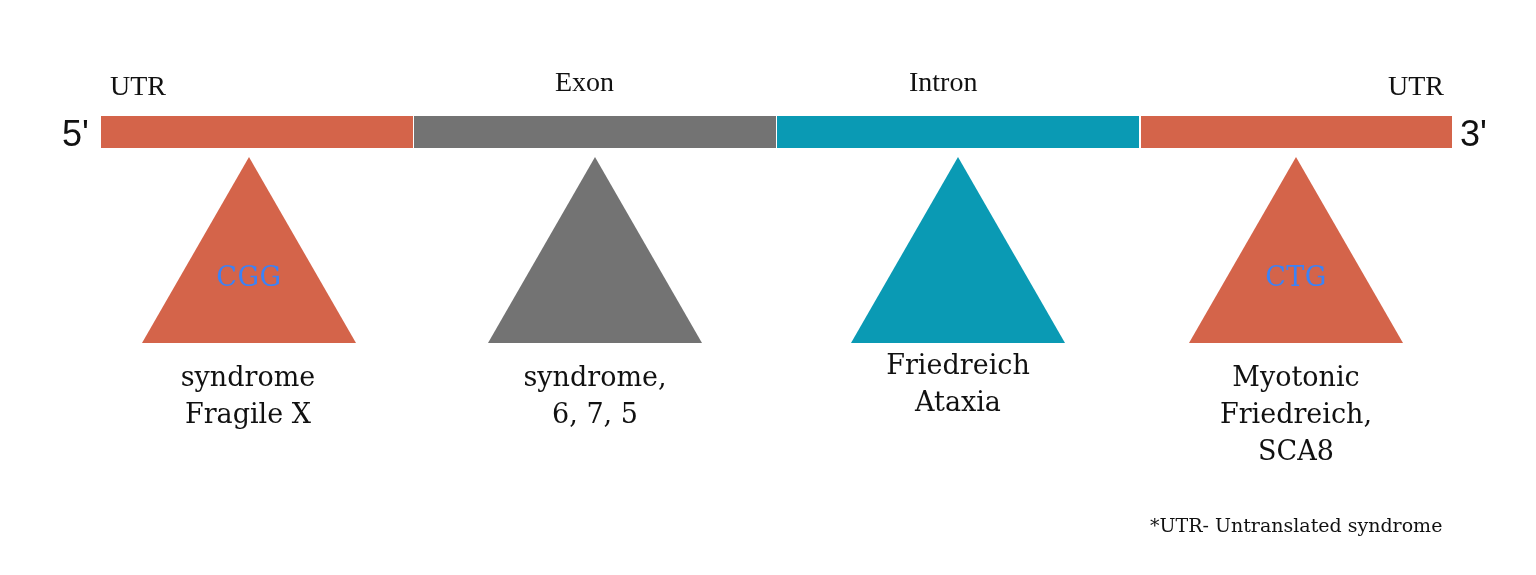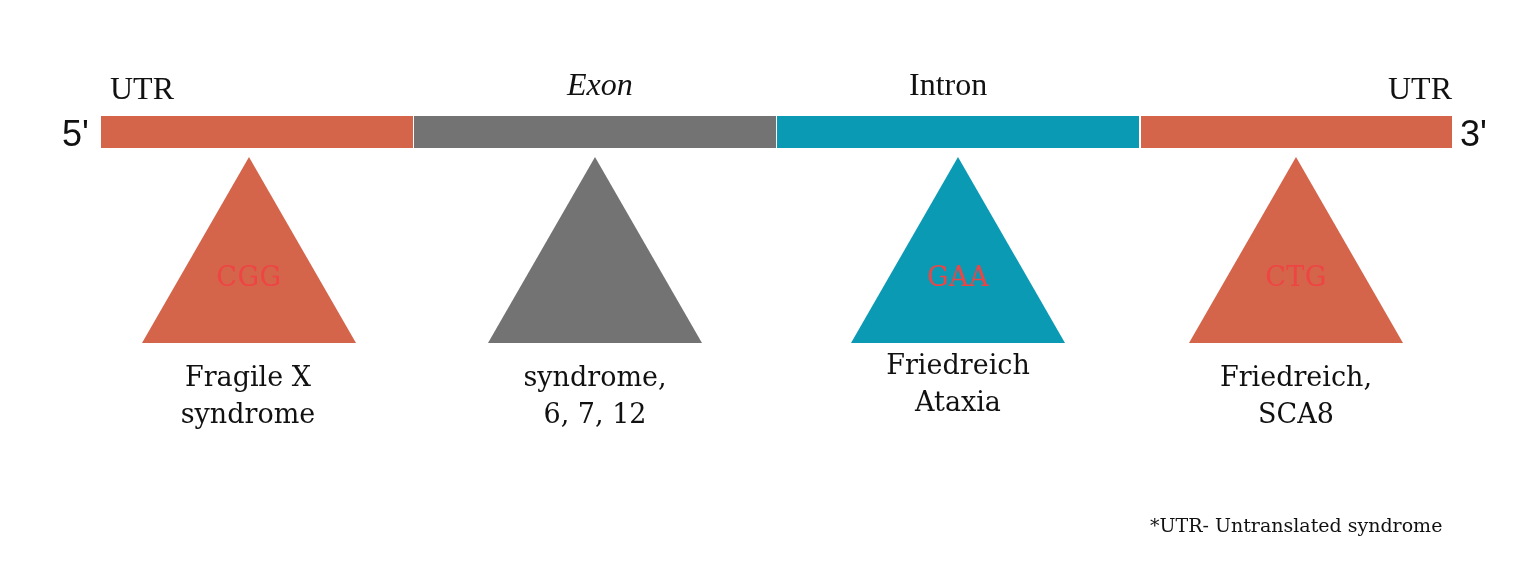--- a/index.html
+++ b/index.html
@@ -1,34 +1,34 @@
 <!DOCTYPE html>
 <html><head>
   <meta charset="utf-8">
   <style>
     html, body { margin: 0; padding: 0; background: #ffffff; }
     body { width: 1536px; height: 575px; position: relative; overflow: hidden; font-family: "DejaVu Serif", serif; color: #111111; }
     .abs { position: absolute; }
-    .region-label { font-family: "Liberation Serif", serif; font-size: 32px; line-height: 1; white-space: nowrap; }
+    .region-label { font-family: "Liberation Serif", serif; font-size: 28px; line-height: 1; white-space: nowrap; }
     .end-label { font-family: "Liberation Sans", sans-serif; font-size: 36px; line-height: 1; }
     .seg { position: absolute; top: 116px; height: 32px; }
     .tri { position: absolute; top: 157px; width: 214px; height: 186px; }
     .tri svg { display: block; }
-    .codon { position: absolute; left: 0; width: 214px; top: 106px; text-align: center; color: #ef4444; font-family: "DejaVu Serif", serif; font-size: 27px; line-height: 1; letter-spacing: 0.5px; }
+    .codon { position: absolute; left: 0; width: 214px; top: 106px; text-align: center; color: #3b82f6; font-family: "DejaVu Serif", serif; font-size: 27px; line-height: 1; letter-spacing: 0.5px; }
     .disease { position: absolute; text-align: center; font-family: "DejaVu Serif", serif; font-size: 27px; line-height: 37px; white-space: nowrap; }
     .footnote { font-family: "DejaVu Serif", serif; font-size: 19px; line-height: 1; white-space: nowrap; }
   </style>
 </head>
 <body>
 
 <div class="abs end-label" style="left:62px; top:116px;">5'</div>
 <div class="abs end-label" style="left:1460px; top:116px;">3'</div>
 
 <div class="abs region-label" style="left:110px; top:72px;">UTR</div>
-<div class="abs region-label" style="left:567px; top:68px;font-style:italic;">Exon</div>
+<div class="abs region-label" style="left:555px; top:68px;">Exon</div>
 <div class="abs region-label" style="left:909px; top:68px;">Intron</div>
 <div class="abs region-label" style="left:1388px; top:72px;">UTR</div>
 
 <div>
   <div class="seg" style="left:101px; width:312px; background:#d4644a;"></div>
   <div class="seg" style="left:414px; width:362px; background:#737373;"></div>
   <div class="seg" style="left:777px; width:362px; background:#0a9ab4;"></div>
   <div class="seg" style="left:1141px; width:311px; background:#d4644a;"></div>
 </div>
 
@@ -40,39 +40,39 @@
 </div>
 <div class="tri" style="left:488px;">
   <svg width="214" height="186">
       <polygon points="107,0 214,186 0,186" fill="#737373"></polygon>
     </svg>
 </div>
 <div class="tri" style="left:851px;">
   <svg width="214" height="186">
       <polygon points="107,0 214,186 0,186" fill="#0a9ab4"></polygon>
     </svg>
-  <div class="codon">GAA</div>
 </div>
 <div class="tri" style="left:1189px;">
   <svg width="214" height="186">
       <polygon points="107,0 214,186 0,186" fill="#d4644a"></polygon>
     </svg>
   <div class="codon">CTG</div>
 </div>
 
 <div class="disease" style="left:118px; width:260px; top:358px;">
+  <div>syndrome</div>
   <div>Fragile X</div>
-  <div>syndrome</div>
 </div>
 <div class="disease" style="left:465px; width:260px; top:358px;">
   <div>syndrome,</div>
-  <div>6, 7, 12</div>
+  <div>6, 7, 5</div>
 </div>
 <div class="disease" style="left:828px; width:260px; top:346px;">
   <div>Friedreich</div>
   <div>Ataxia</div>
 </div>
 <div class="disease" style="left:1166px; width:260px; top:358px;">
+  <div>Myotonic</div>
   <div>Friedreich,</div>
   <div>SCA8</div>
 </div>
 
 <div class="abs footnote" style="left:1150px; top:516px;">*UTR- Untranslated syndrome</div>
 
 </body></html>

